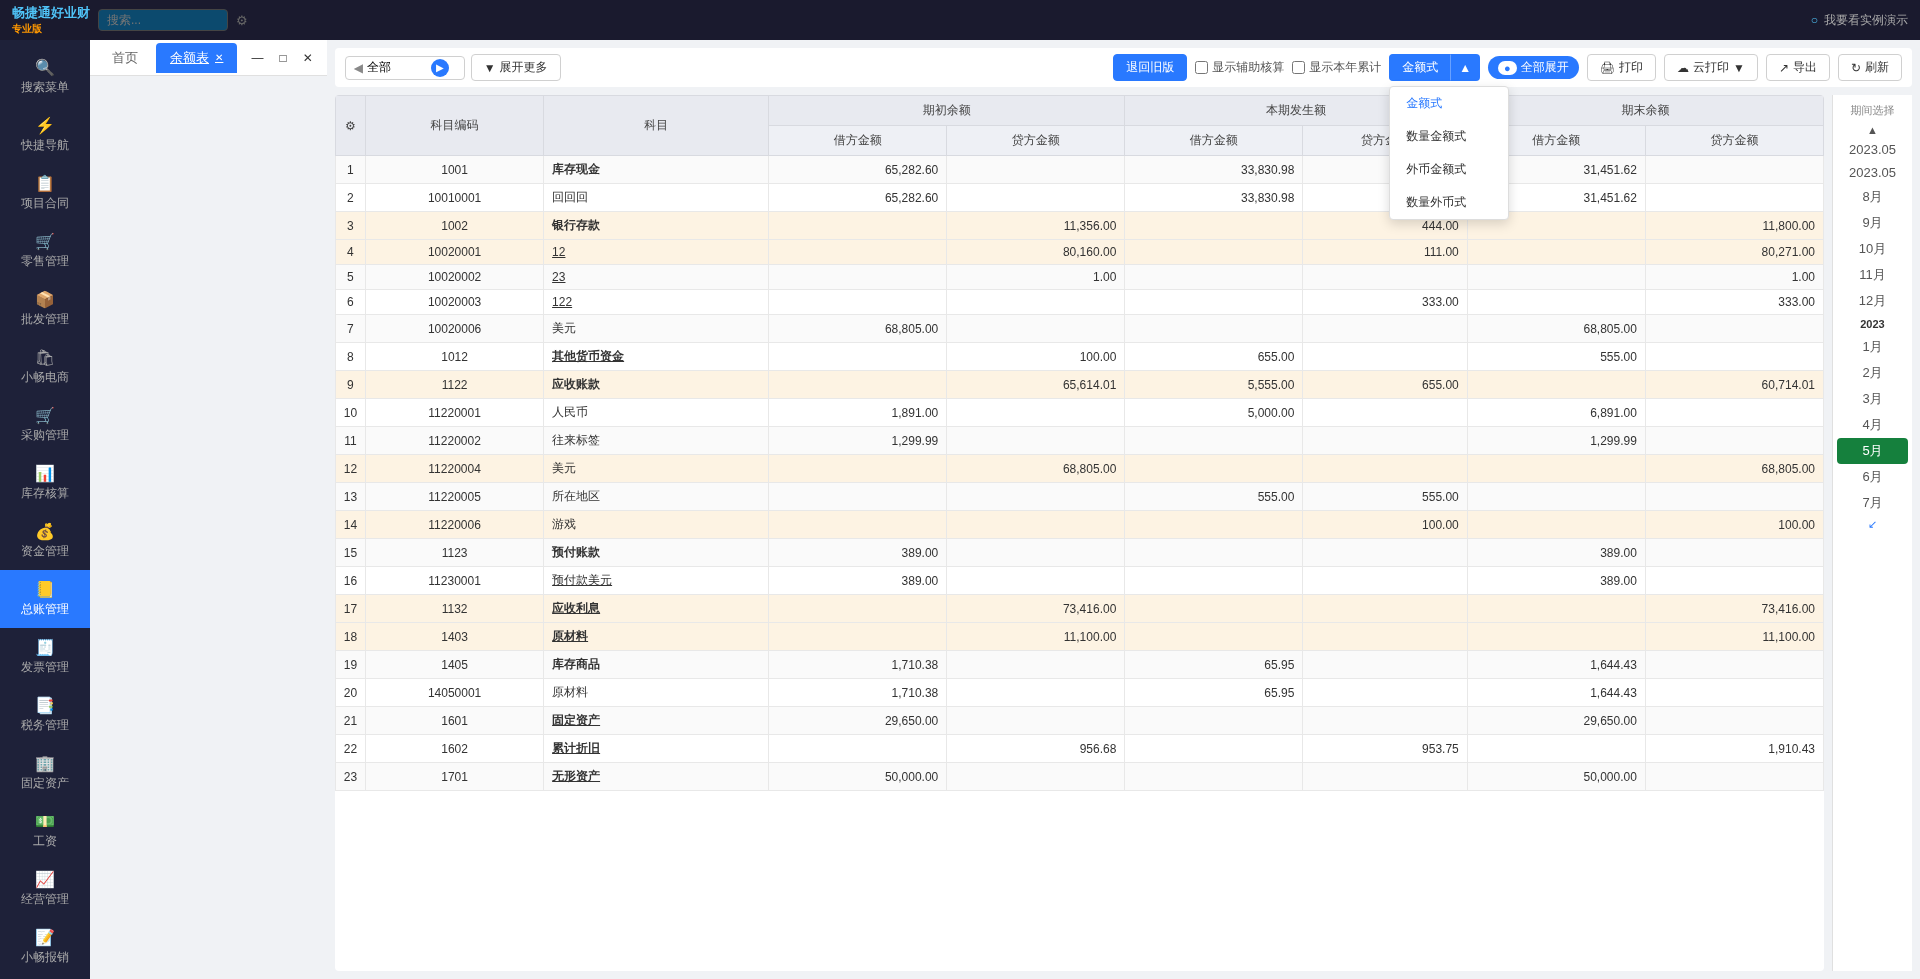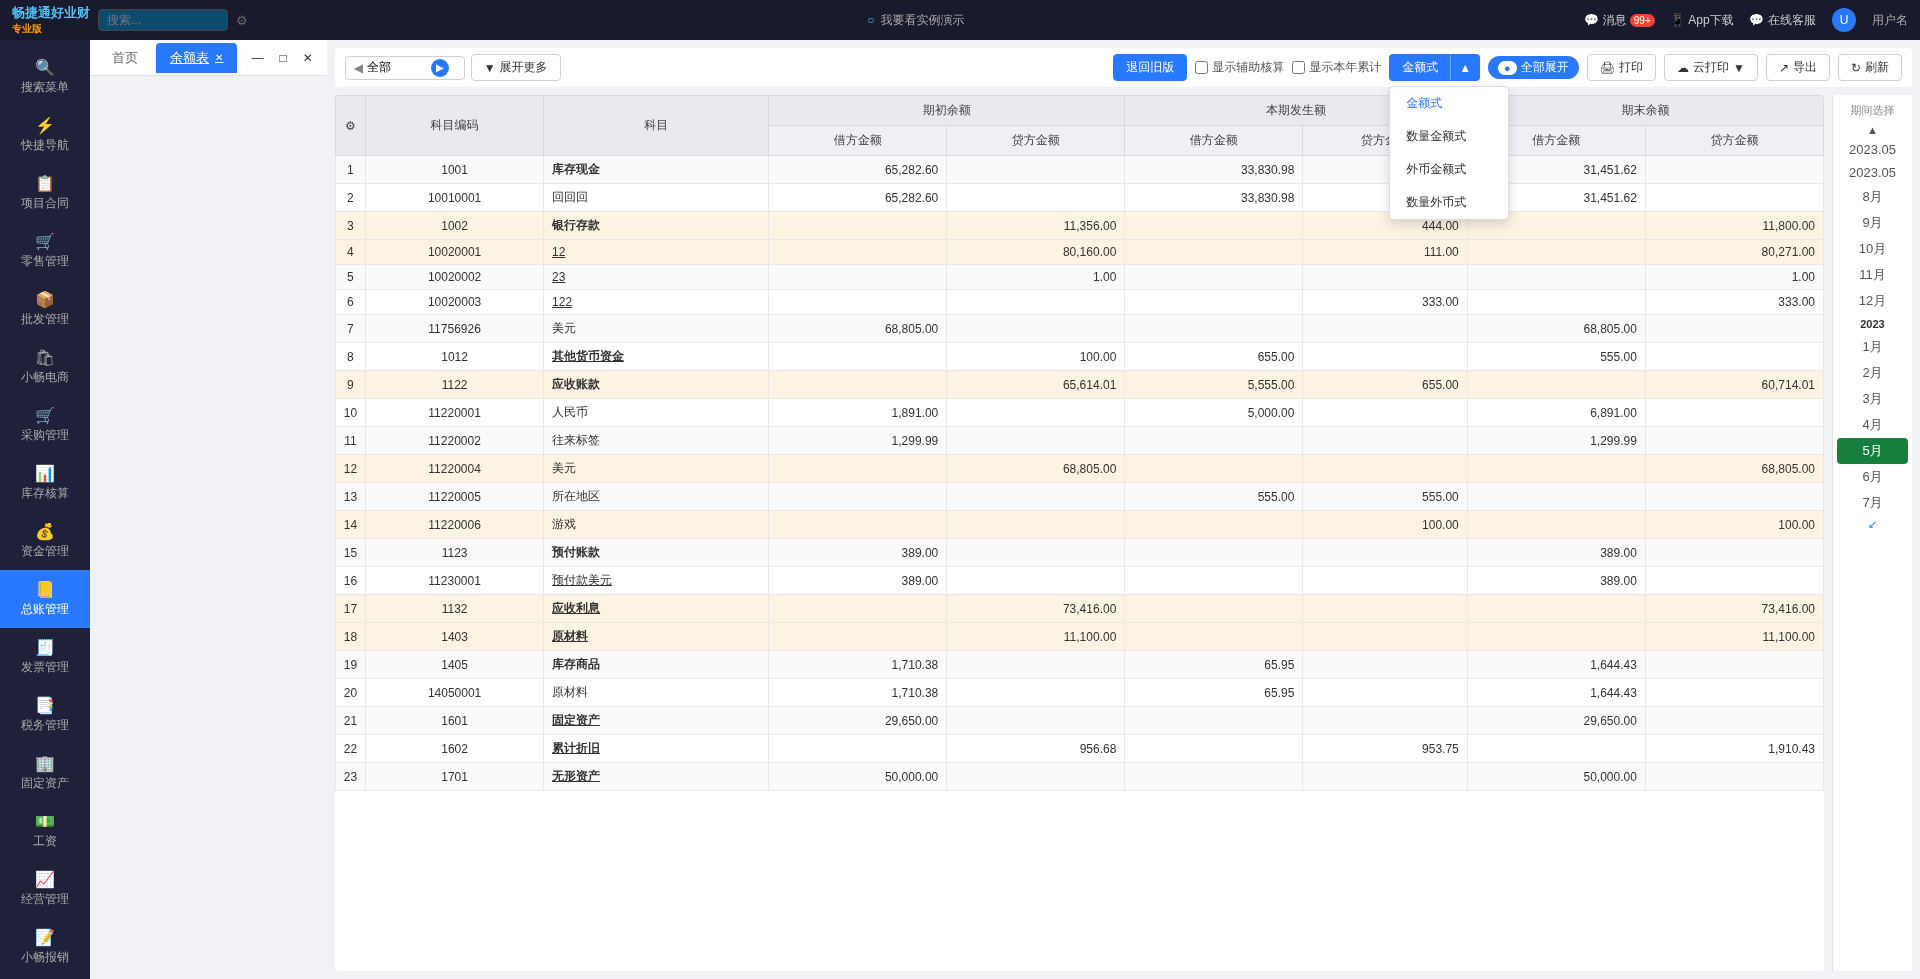--- a/index.html
+++ b/index.html
@@ -85,27 +85,20 @@
       <div class="top-bar-logo">
         <div>畅捷通好业财</div>
         <span>专业版</span>
       </div>
       <input type="text" style="background: #0c4a6e; border: 1px solid rgb(68, 68, 68); color: rgb(170, 170, 170); padding: 3px 8px; border-radius: 4px; font-size: 12px; width: 130px;" placeholder="搜索...">
       <span style="color:#666;cursor:pointer;">⚙</span>
     </div>
     <div class="top-bar-center">
       <span style="color:#4fc3f7;">○</span>
       <span style="cursor:pointer;">我要看实例演示</span>
-    </div>
-    <div class="top-bar-right">
-      <span style="cursor:pointer;">💬 消息 <span class="badge">99+</span></span>
-      <span style="cursor:pointer;">📱 App下载</span>
-      <span style="cursor:pointer;">💬 在线客服</span>
-      <span style="cursor:pointer;background:#2979ff;border-radius:50%;width:24px;height:24px;display:inline-flex;align-items:center;justify-content:center;color:#fff;">U</span>
-      <span style="color:#aaa;">用户名</span>
     </div>
   </div>
 
   <div class="main-layout">
 
     <div class="sidebar">
       <div class="sidebar-item">
         <div class="s-icon">🔍</div>
         <div>搜索菜单</div>
       </div>
@@ -336,21 +329,21 @@
                     <td class="text-left" style="text-decoration: underline;">122</td>
                     <td></td>
                     <td></td>
                     <td></td>
                     <td>333.00</td>
                     <td></td>
                     <td>333.00</td>
                   </tr>
                   <tr>
                     <td class="text-center">7</td>
-                    <td class="text-center">11756926</td>
+                    <td class="text-center">10020006</td>
                     <td class="text-left">美元</td>
                     <td>68,805.00</td>
                     <td></td>
                     <td></td>
                     <td></td>
                     <td>68,805.00</td>
                     <td></td>
                   </tr>
                   <tr>
                     <td class="text-center">8</td>

